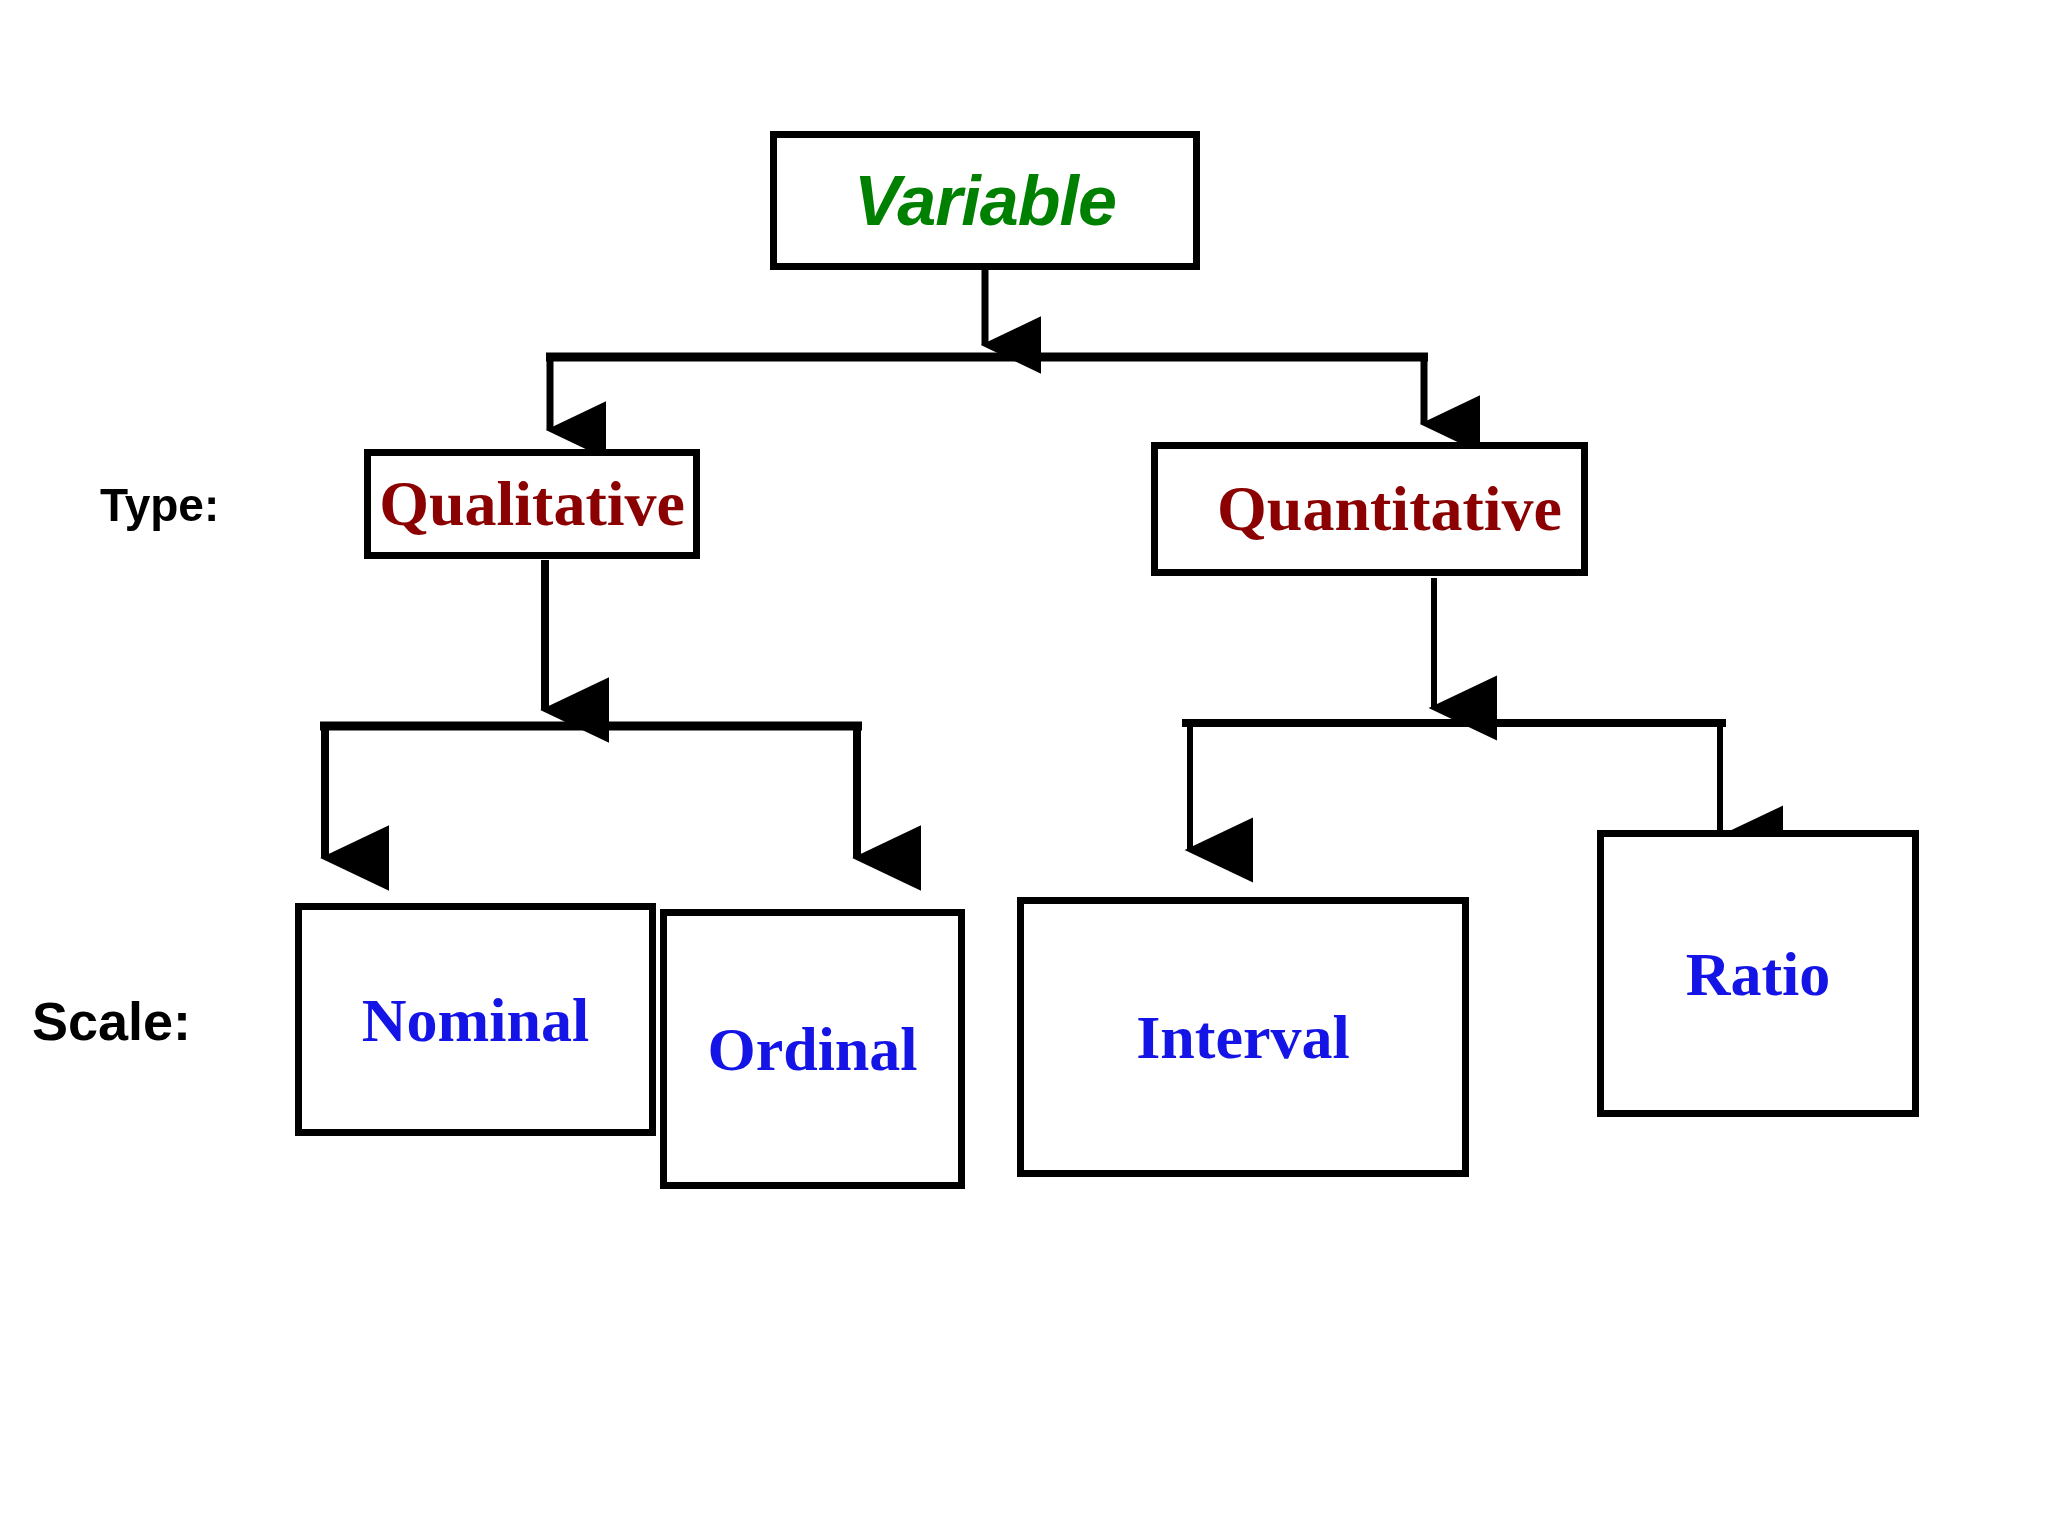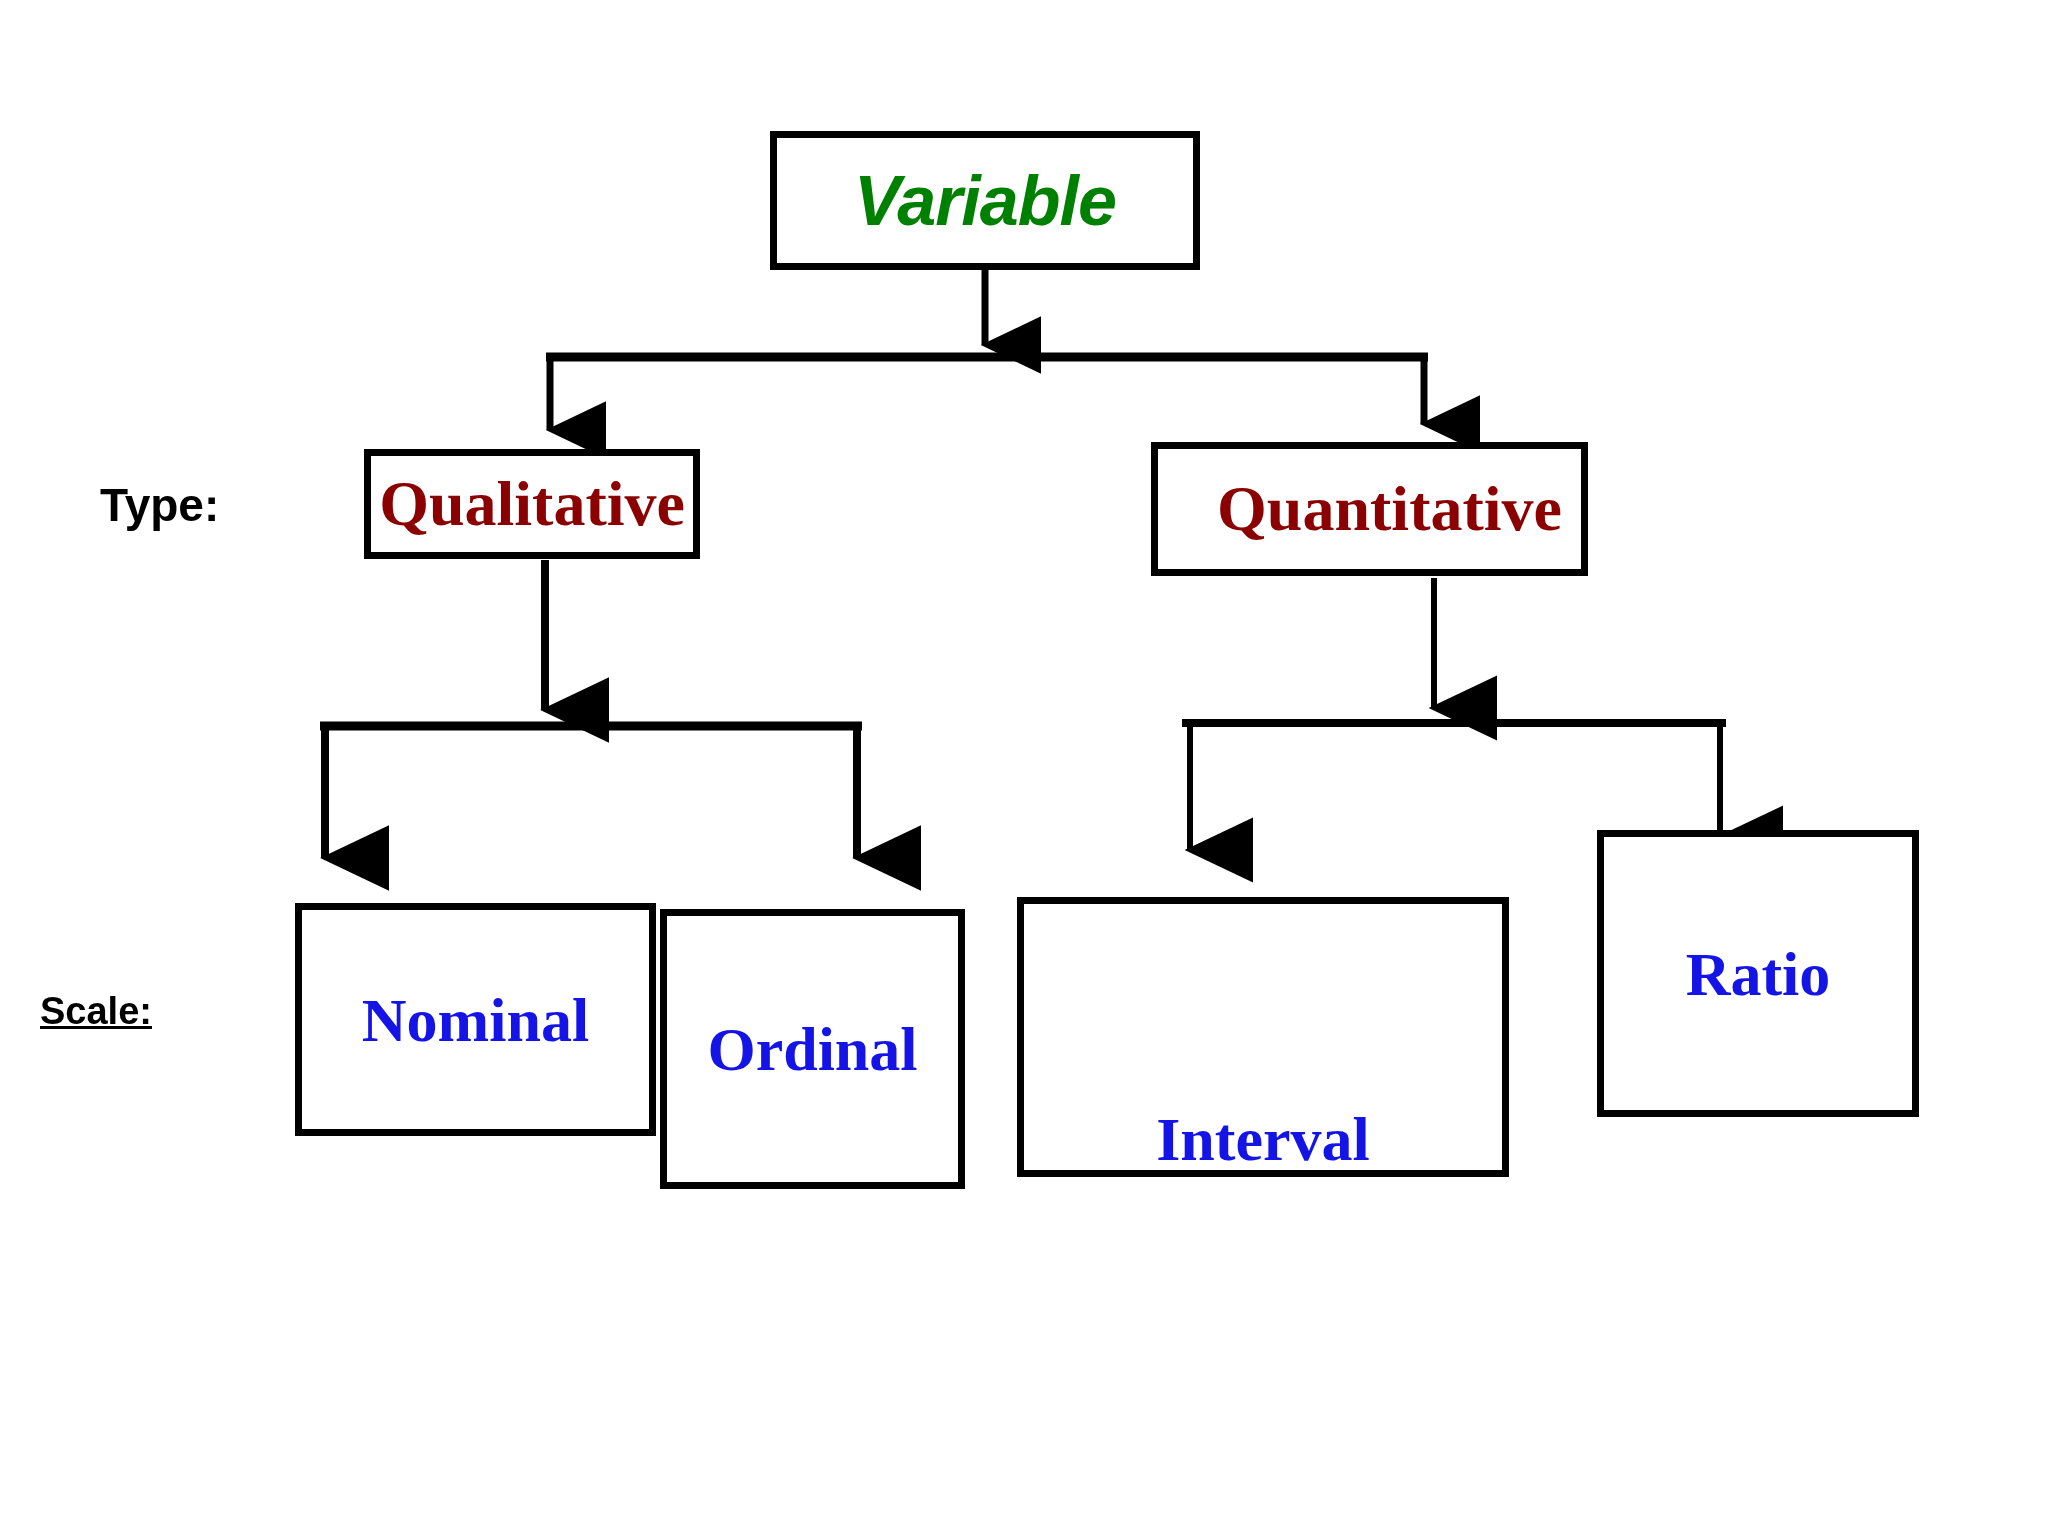--- a/index.html
+++ b/index.html
@@ -89,23 +89,22 @@
   }
   #box-ordinal {
     left: 660px;
     top: 909px;
     width: 305px;
     height: 280px;
   }
   #box-interval {
     left: 1017px;
     top: 897px;
-    width: 492px;
+    width: 452px;
     height: 280px;
-    align-items: flex-end;
   }
   #box-ratio {
     left: 1597px;
     top: 830px;
     width: 322px;
     height: 287px;
   }
   #box-nominal .node-label,
   #box-ordinal .node-label,
   #box-interval .node-label,
@@ -125,24 +124,23 @@
     color: #000000;
     white-space: nowrap;
     z-index: 3;
   }
   #label-type {
     left: 100px;
     top: 478px;
     font-size: 46px;
   }
   #label-scale {
-    left: 40px;
+    left: 32px;
     top: 990px;
-    font-size: 38px;
-    text-decoration: underline;
+    font-size: 54px;
   }
 </style>
 </head>
 <body>
 
 <div id="stage">
 
   <svg id="svg-layer" viewBox="0 0 2048 1536" xmlns="http://www.w3.org/2000/svg">
     <defs>
       <marker id="arrowhead-thick" markerWidth="9" markerHeight="9" refX="4.5" refY="8" orient="auto" markerUnits="strokeWidth">

